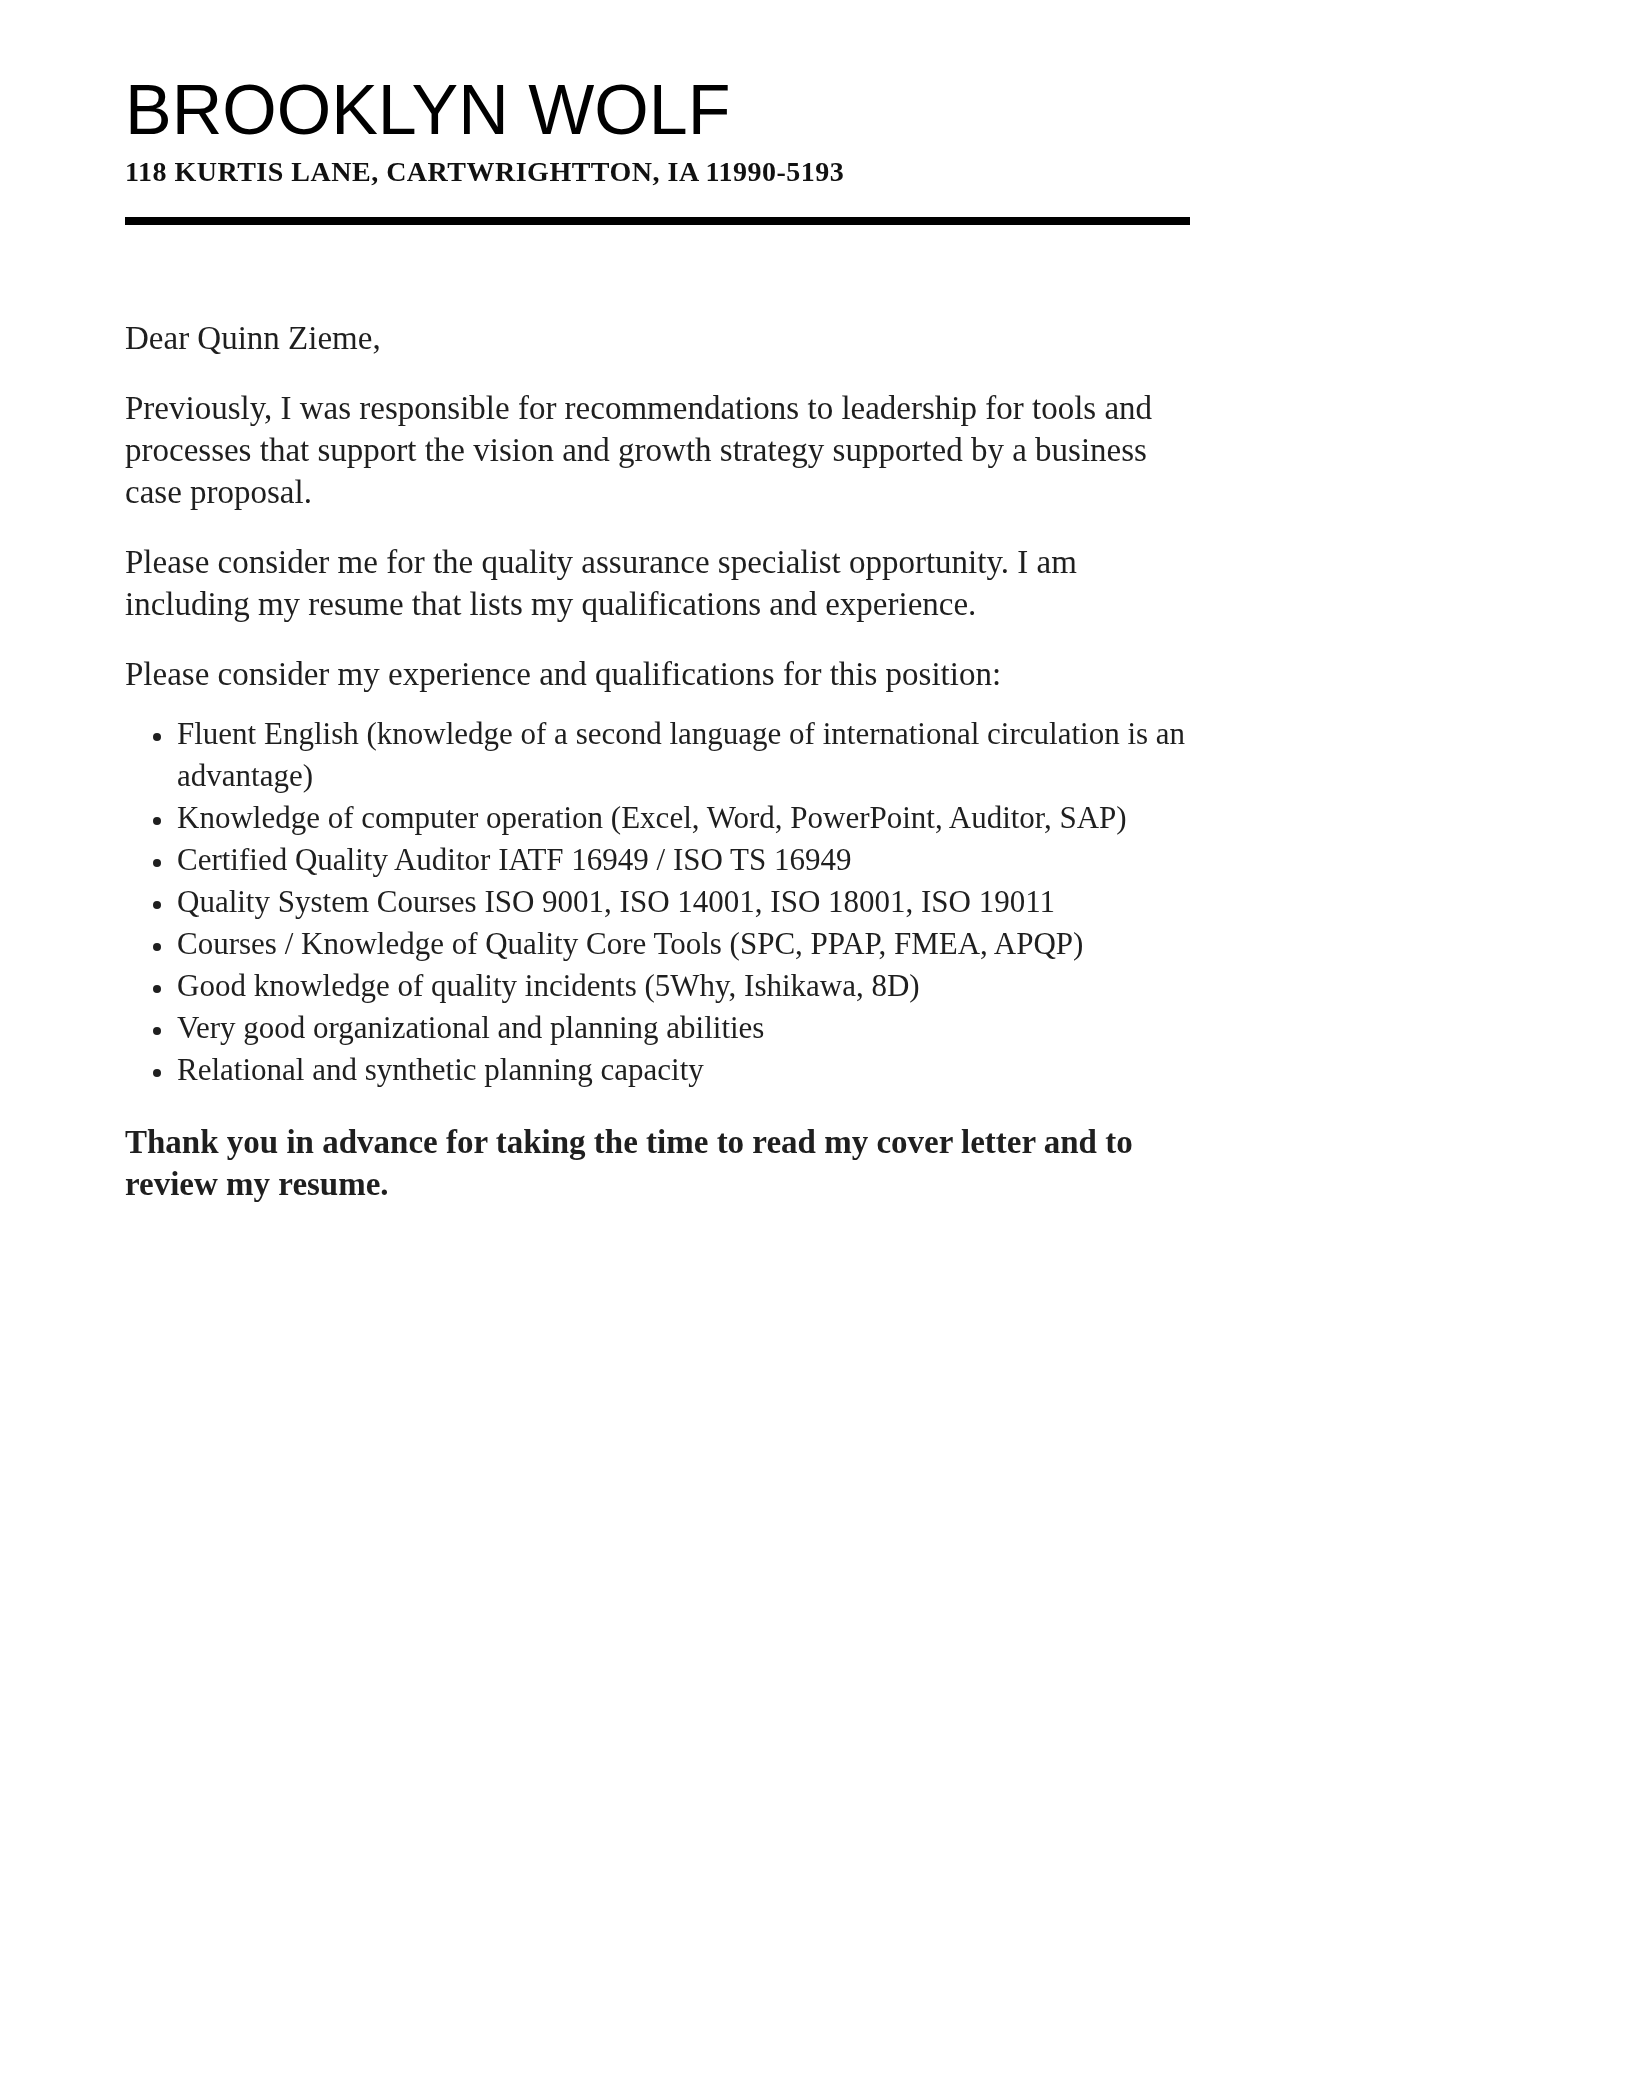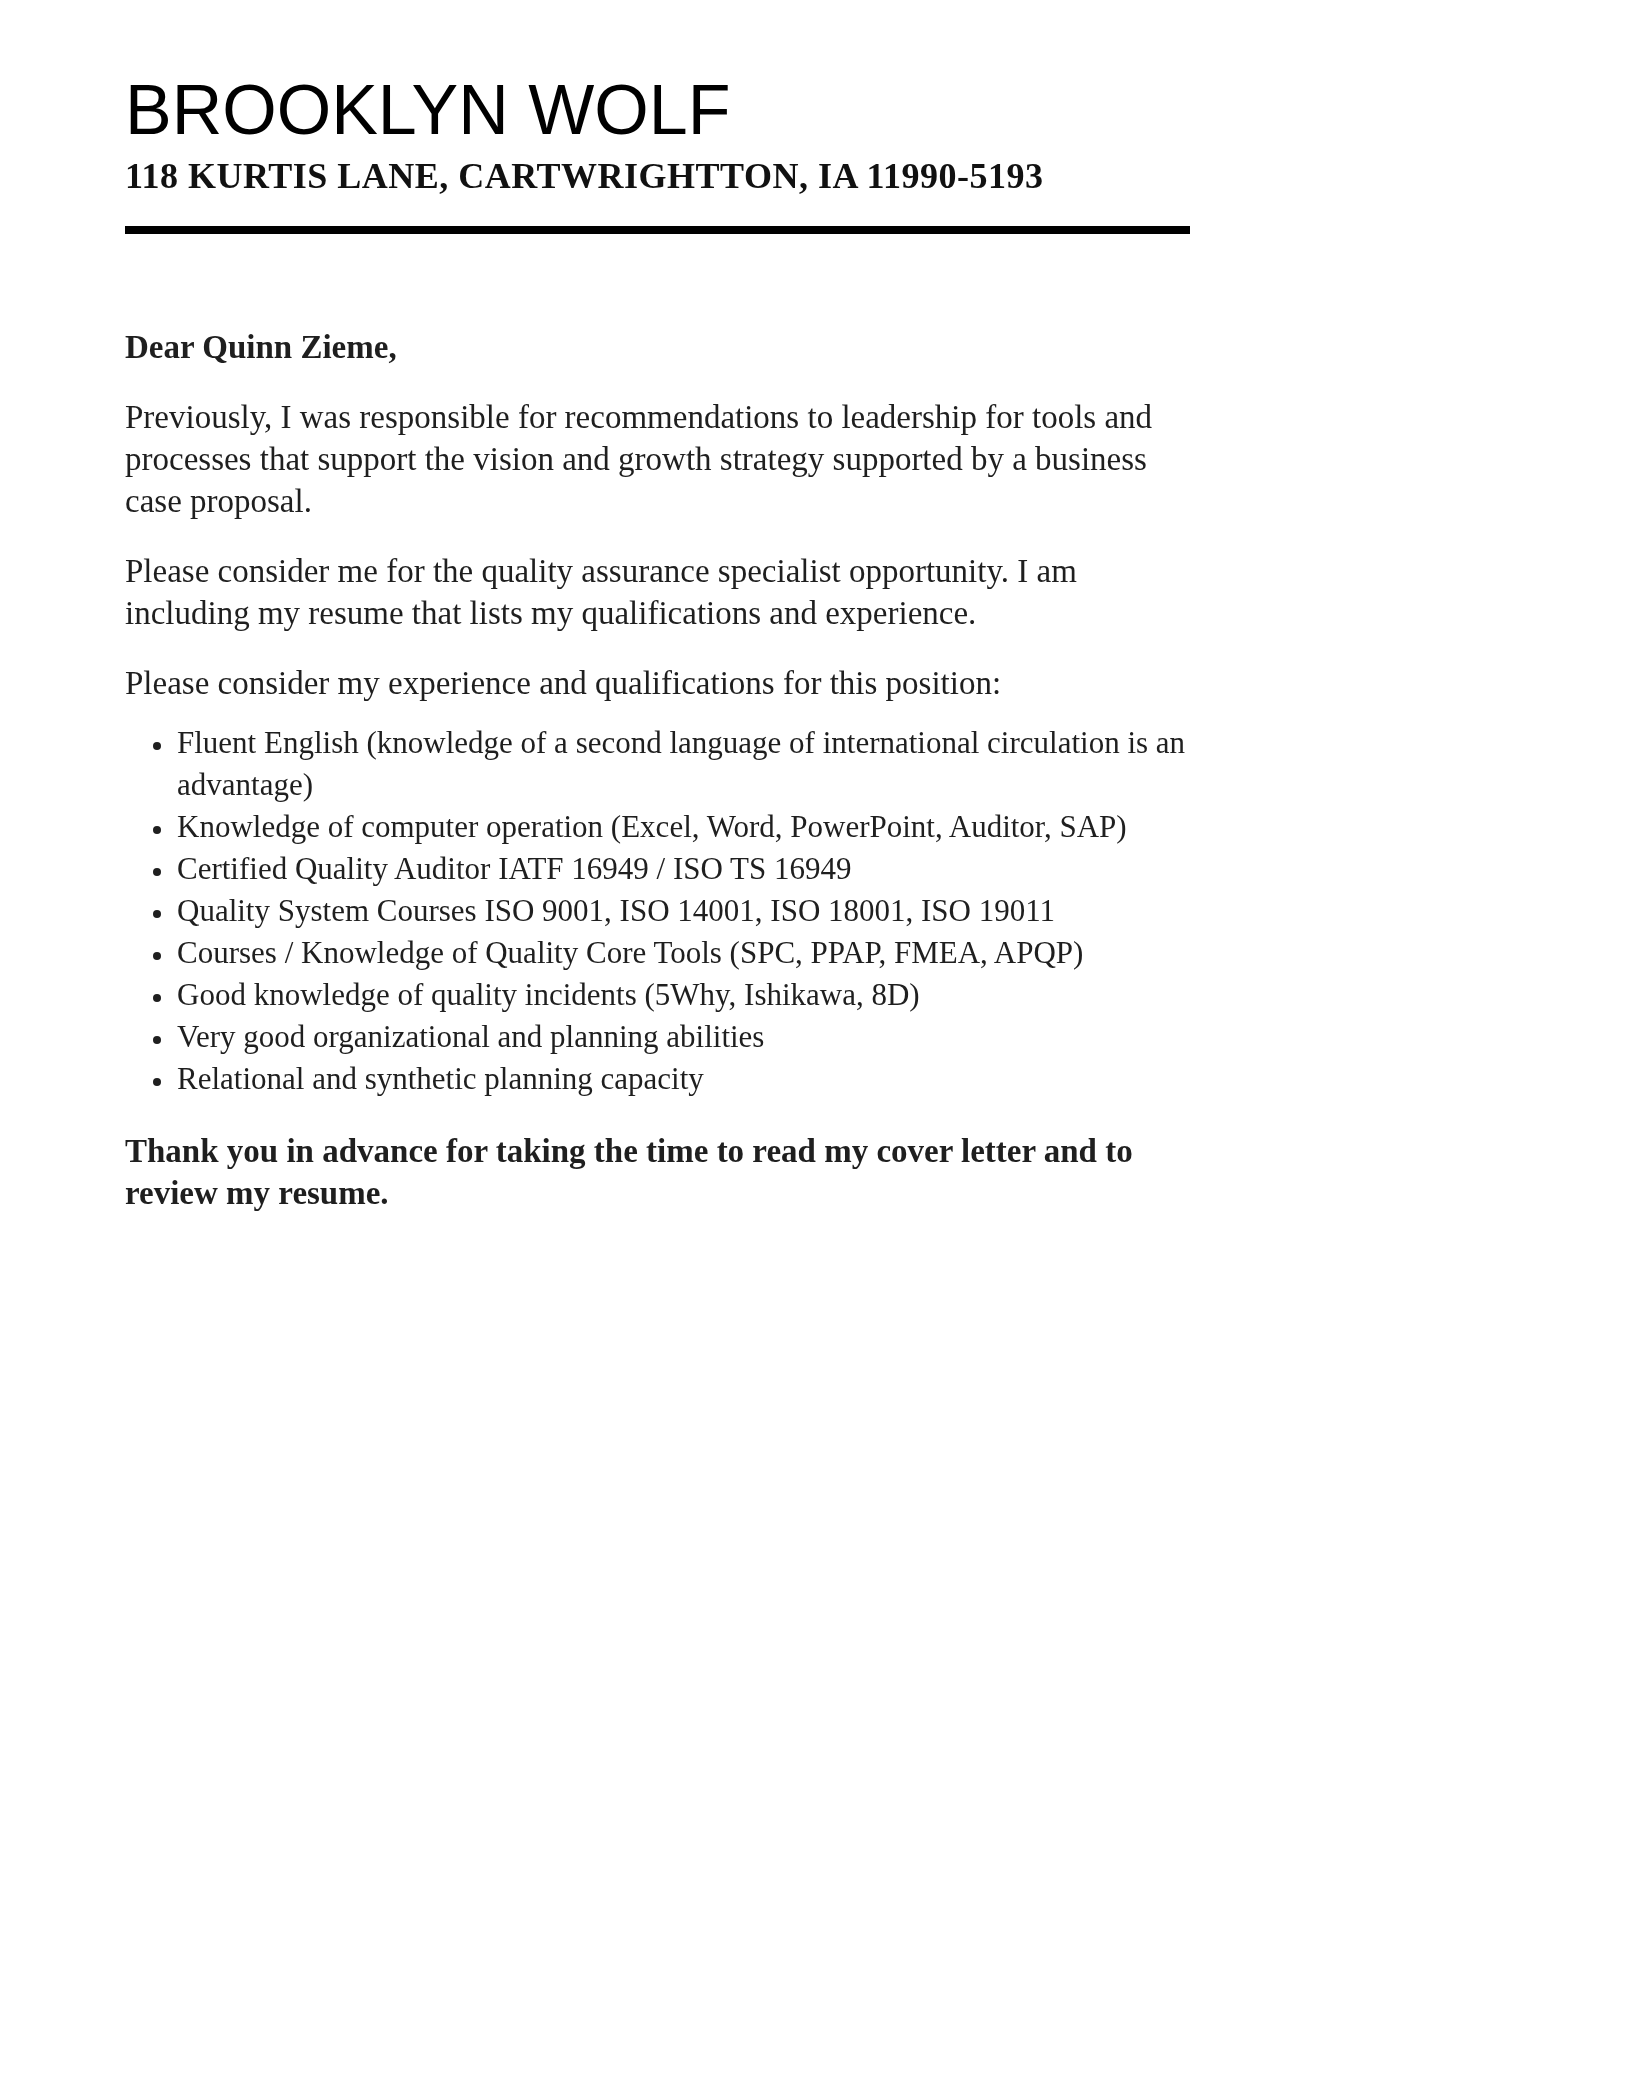--- a/index.html
+++ b/index.html
@@ -23,39 +23,39 @@
     font-weight: 400;
     font-size: 70px;
     line-height: 1.0;
     letter-spacing: 0px;
     color: #000000;
   }
   .sender-address {
     margin: 10px 0 0 0;
     font-family: "Liberation Serif", serif;
     font-weight: 700;
-    font-size: 36px;
+    font-size: 28px;
     line-height: 1.2;
     letter-spacing: 0.5px;
     color: #111111;
   }
   .header-divider {
     height: 8px;
     width: 100%;
     background: #000000;
     margin-top: 28px;
     border: none;
   }
   .letter {
     font-size: 33px;
     line-height: 42px;
   }
   .salutation {
     margin: 92px 0 12px 0;
-    font-weight: 700;
+    font-weight: 400;
   }
   .letter p.body-para {
     margin: 28px 0 0 0;
   }
   ul.qual-list {
     margin: 18px 0 0 0;
     padding: 0 0 0 43px;
     list-style: disc outside;
   }
   ul.qual-list li {

